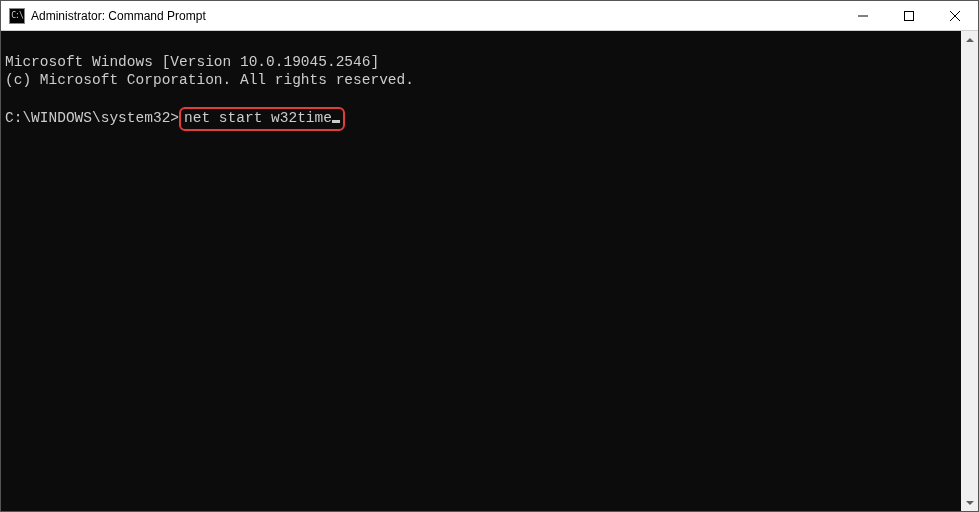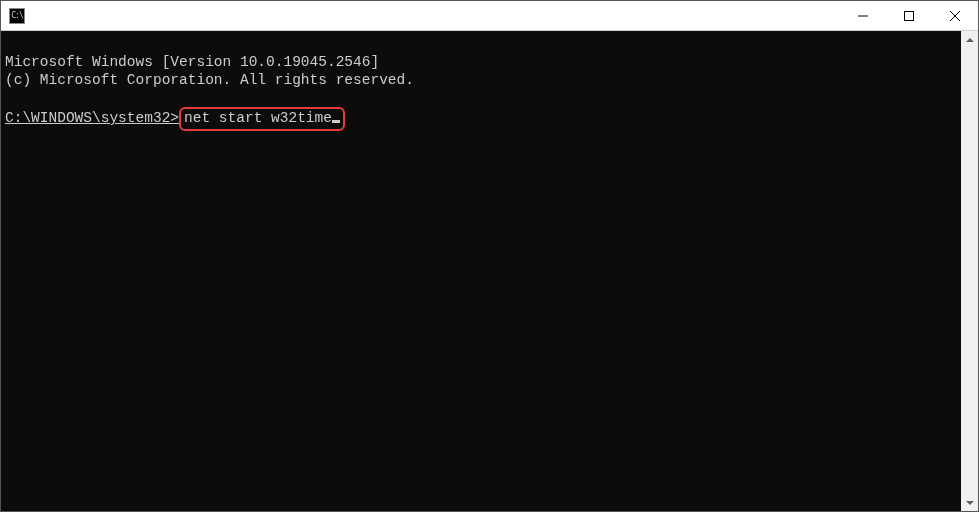--- a/index.html
+++ b/index.html
@@ -75,21 +75,20 @@
       font-size: 14.5px;
       line-height: 18px;
       padding: 4px 4px;
       white-space: pre;
       overflow: hidden;
     }
     .terminal-line { white-space: pre; }
     .prompt-line {
       display: inline-block;
       white-space: pre;
-      text-decoration: underline;
     }
     .cmd-highlight {
       border: 2px solid #e43b3b;
       border-radius: 6px;
       padding: 1px 3px 3px 3px;
       display: inline-block;
       line-height: 16px;
       position: relative;
     }
     .cursor {
@@ -119,20 +118,21 @@
     }
     .scroll-track { flex: 1; background: #f0f0f0; }
   </style>
 </head>
 <body>
 
 <div class="window">
 
   <div class="titlebar">
     <span class="titlebar-icon">C:\</span>
+    <span class="titlebar-title">Administrator: Command Prompt</span>
     <span class="titlebar-spacer"></span>
     <div class="titlebar-buttons">
       <div class="titlebar-btn" title="Minimize">
         <svg width="10" height="10" viewBox="0 0 10 10">
             <line x1="0" y1="5" x2="10" y2="5" stroke="#000" stroke-width="1"></line>
           </svg>
       </div>
       <div class="titlebar-btn" title="Maximize">
         <svg width="10" height="10" viewBox="0 0 10 10">
             <rect x="0.5" y="0.5" width="9" height="9" fill="none" stroke="#000" stroke-width="1"></rect>

